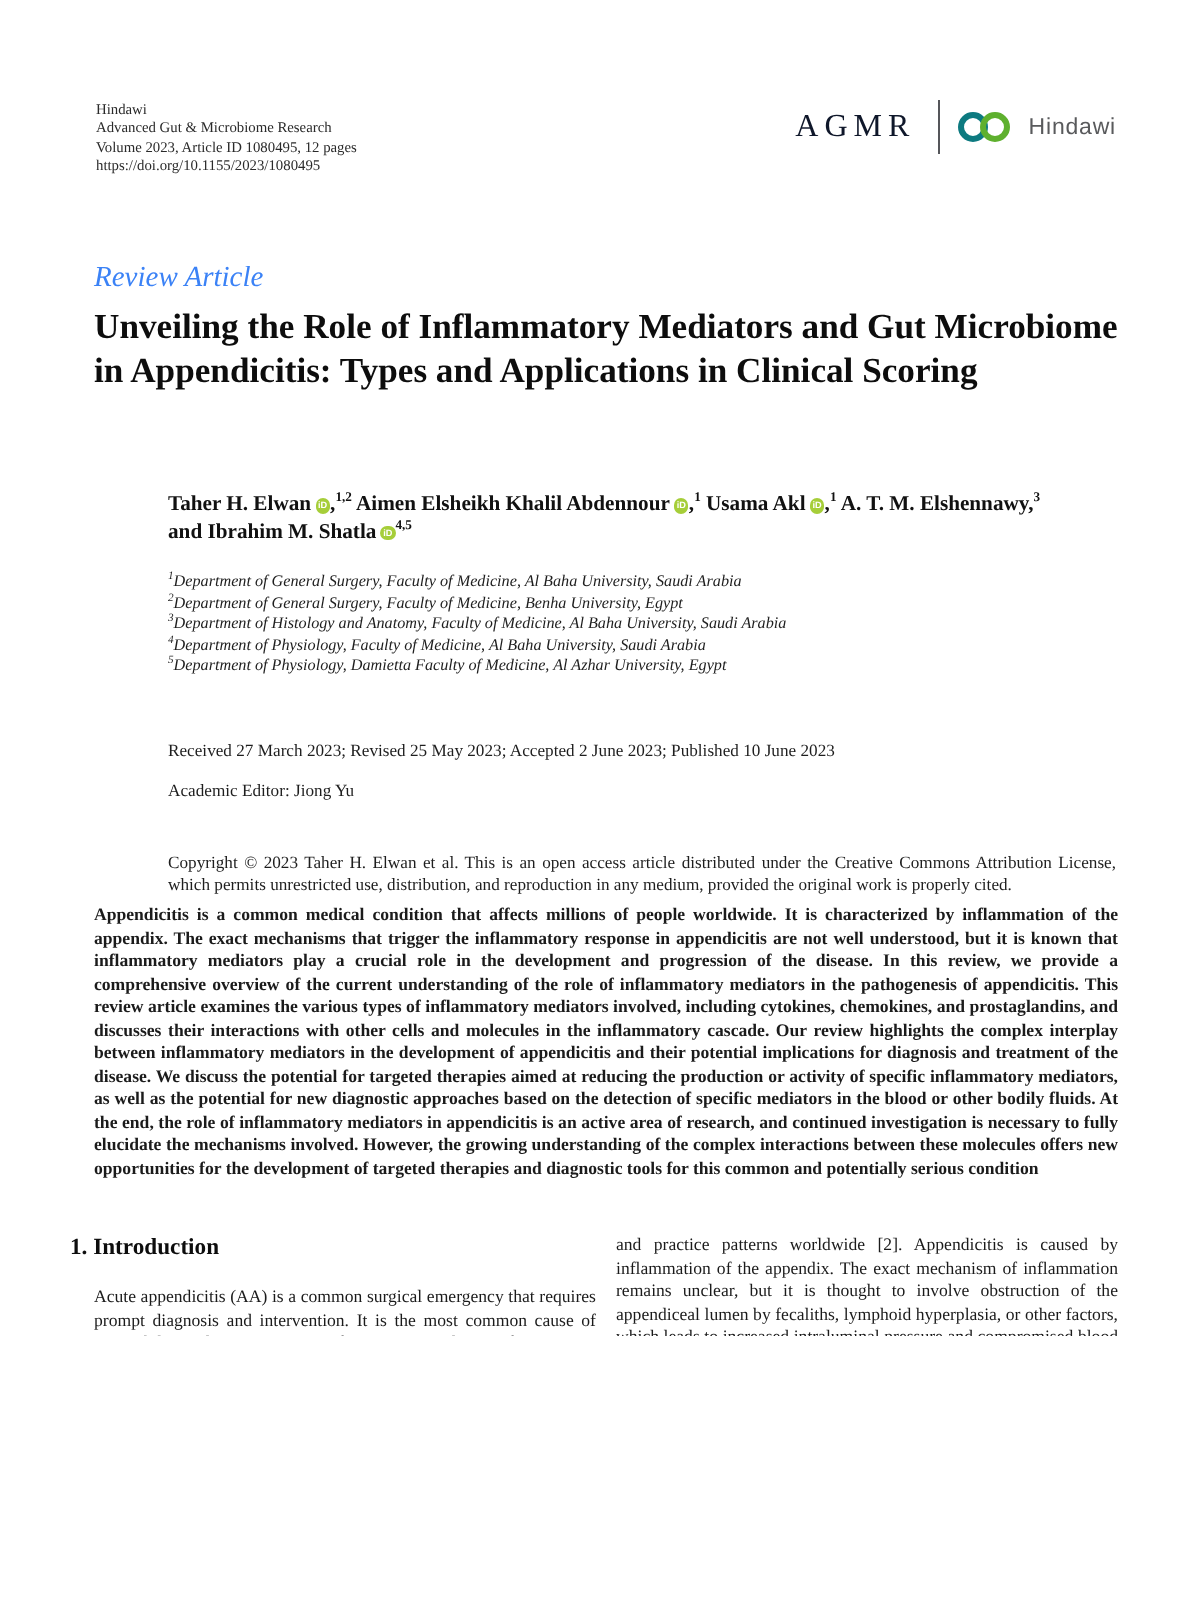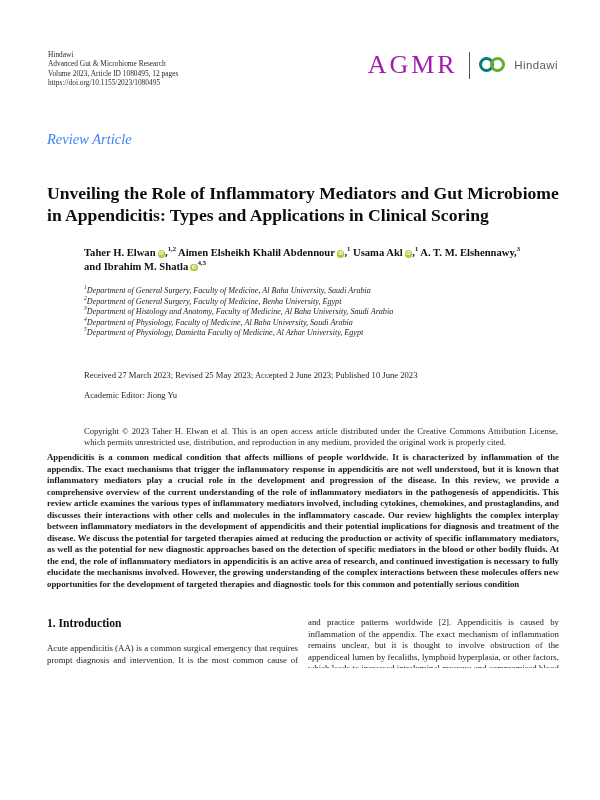--- a/index.html
+++ b/index.html
@@ -4,31 +4,31 @@
 <style>
   html,body{margin:0;padding:0;}
   body{width:600px;height:800px;background:#ffffff;font-family:"Liberation Serif",serif;color:#1c1c1c;}
   .page{position:relative;width:600px;height:668px;overflow:hidden;background:#ffffff;}
 
   
   .masthead{position:absolute;top:50px;left:48px;font-size:7.4px;line-height:9.4px;color:#2a2a2a;}
   .masthead .doi{color:#2a2a2a;text-decoration:none;}
 
   .logo{position:absolute;top:50px;right:42px;display:flex;align-items:center;}
-  .agmr{font-family:"Liberation Serif",serif;font-size:26px;color:#a21caf;letter-spacing:3px;font-weight:400;}
+  .agmr{font-family:"Liberation Serif",serif;font-size:16px;color:#0f172a;letter-spacing:3px;font-weight:400;}
   .logo-divider{width:1.6px;height:27px;background:#55565a;margin:0 9px 0 11px;}
   .rings{display:inline-block;width:31px;height:22px;position:relative;margin-right:4px;}
   .ring{position:absolute;top:3px;width:9px;height:9px;border-radius:50%;background:transparent;}
   .ring-teal{left:0;border:3.6px solid #0d7a80;}
   .ring-green{left:11px;border:3.6px solid #5eb02e;}
   .hindawi-word{font-family:"Liberation Sans",sans-serif;font-size:11.5px;color:#595a5c;letter-spacing:.4px;}
 
   
   .review-kind{position:absolute;top:131px;left:47px;font-style:italic;font-size:14.5px;color:#3b82f6;}
-  .title{position:absolute;top:153px;left:47px;width:514px;font-weight:bold;font-size:17.6px;line-height:21.5px;color:#0d0d0d;margin-top:30px;}
+  .title{position:absolute;top:153px;left:47px;width:514px;font-weight:bold;font-size:17.6px;line-height:21.5px;color:#0d0d0d;}
 
   
   .authors{position:absolute;top:246px;left:84px;width:450px;font-weight:bold;font-size:10.6px;line-height:13.6px;color:#111;}
   .orcid{display:inline-block;width:7.5px;height:7.5px;border-radius:50%;background:#a6ce39;color:#fff;
          font-family:"Liberation Sans",sans-serif;font-size:4.6px;font-weight:bold;line-height:7.5px;text-align:center;
          vertical-align:1px;margin-left:2px;}
   .authors sup{font-size:6.6px;line-height:0;}
 
   
   .affiliations{position:absolute;top:286px;left:84px;width:460px;font-style:italic;font-size:8.1px;line-height:10.6px;color:#1e1e1e;}
@@ -38,21 +38,21 @@
   .meta{position:absolute;left:84px;width:474px;font-size:8.6px;color:#1e1e1e;}
   .correspondence{top:350px;}
   .history{top:370px;}
   .editor{top:390px;}
   .copyright{top:426px;text-align:justify;line-height:10.8px;}
 
   
   .abstract{position:absolute;top:452px;left:47px;width:512px;font-size:8.8px;line-height:11.5px;text-align:justify;color:#1b1b1b;font-weight:bold;}
 
   
-  .section-heading{position:absolute;top:617px;left:47px;font-weight:bold;font-size:11.6px;color:#0d0d0d;}
+  .section-heading{position:absolute;top:617px;left:35px;font-weight:bold;font-size:11.6px;color:#0d0d0d;}
   .col{position:absolute;width:251px;font-size:8.8px;line-height:11.6px;text-align:justify;color:#1b1b1b;}
   .col-left{top:643px;left:47px;}
   .col-right{top:617px;left:308px;}
 </style>
 </head>
 <body>
 
 <div class="page">
 
   <div class="masthead">

